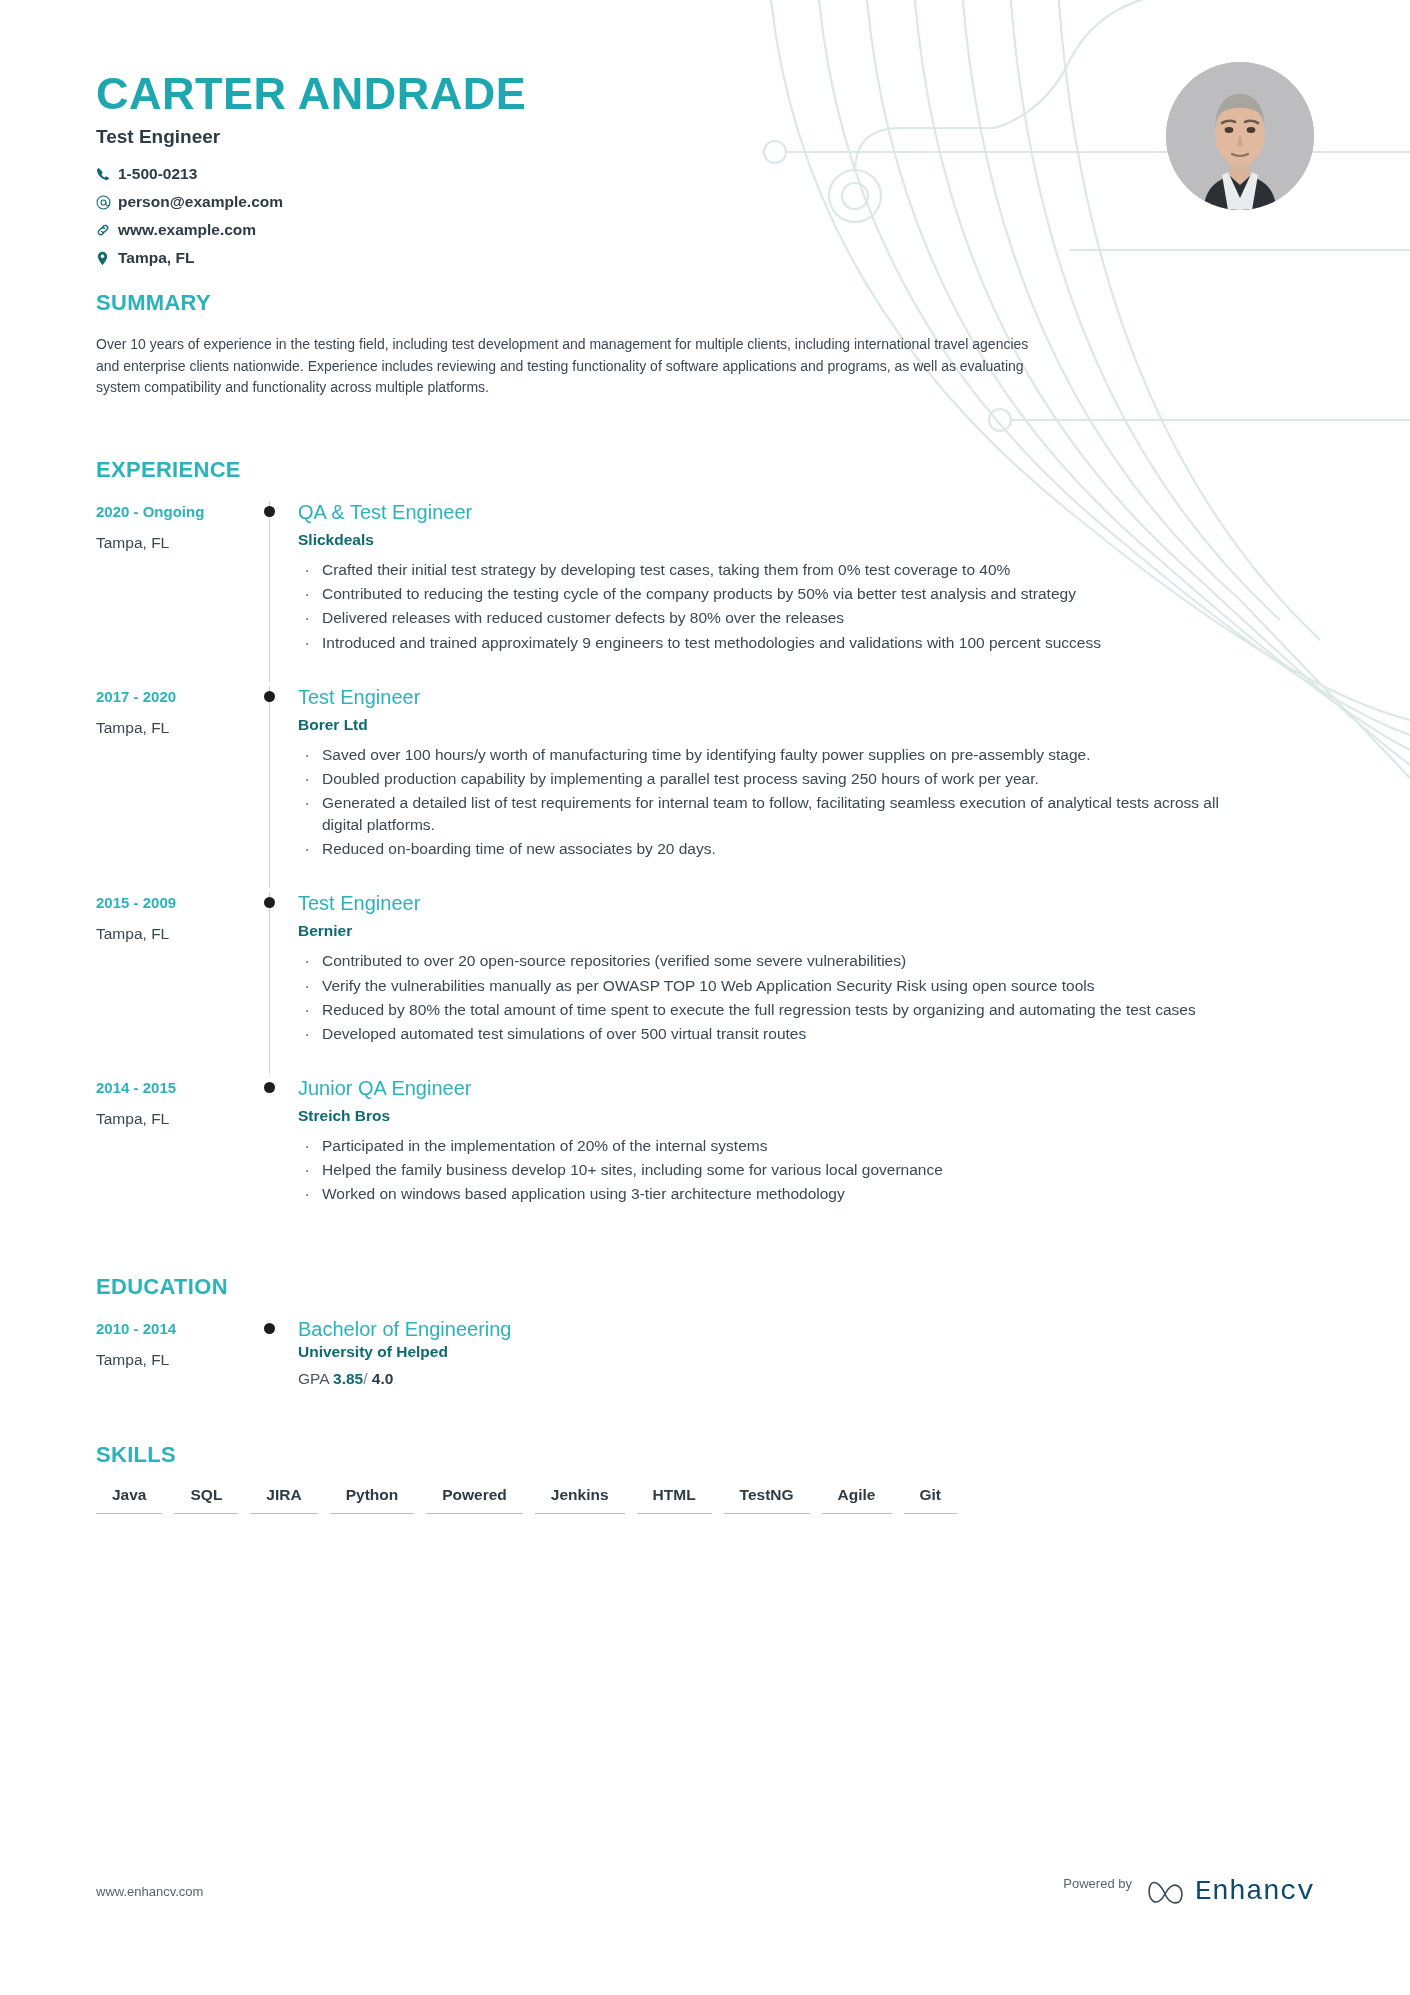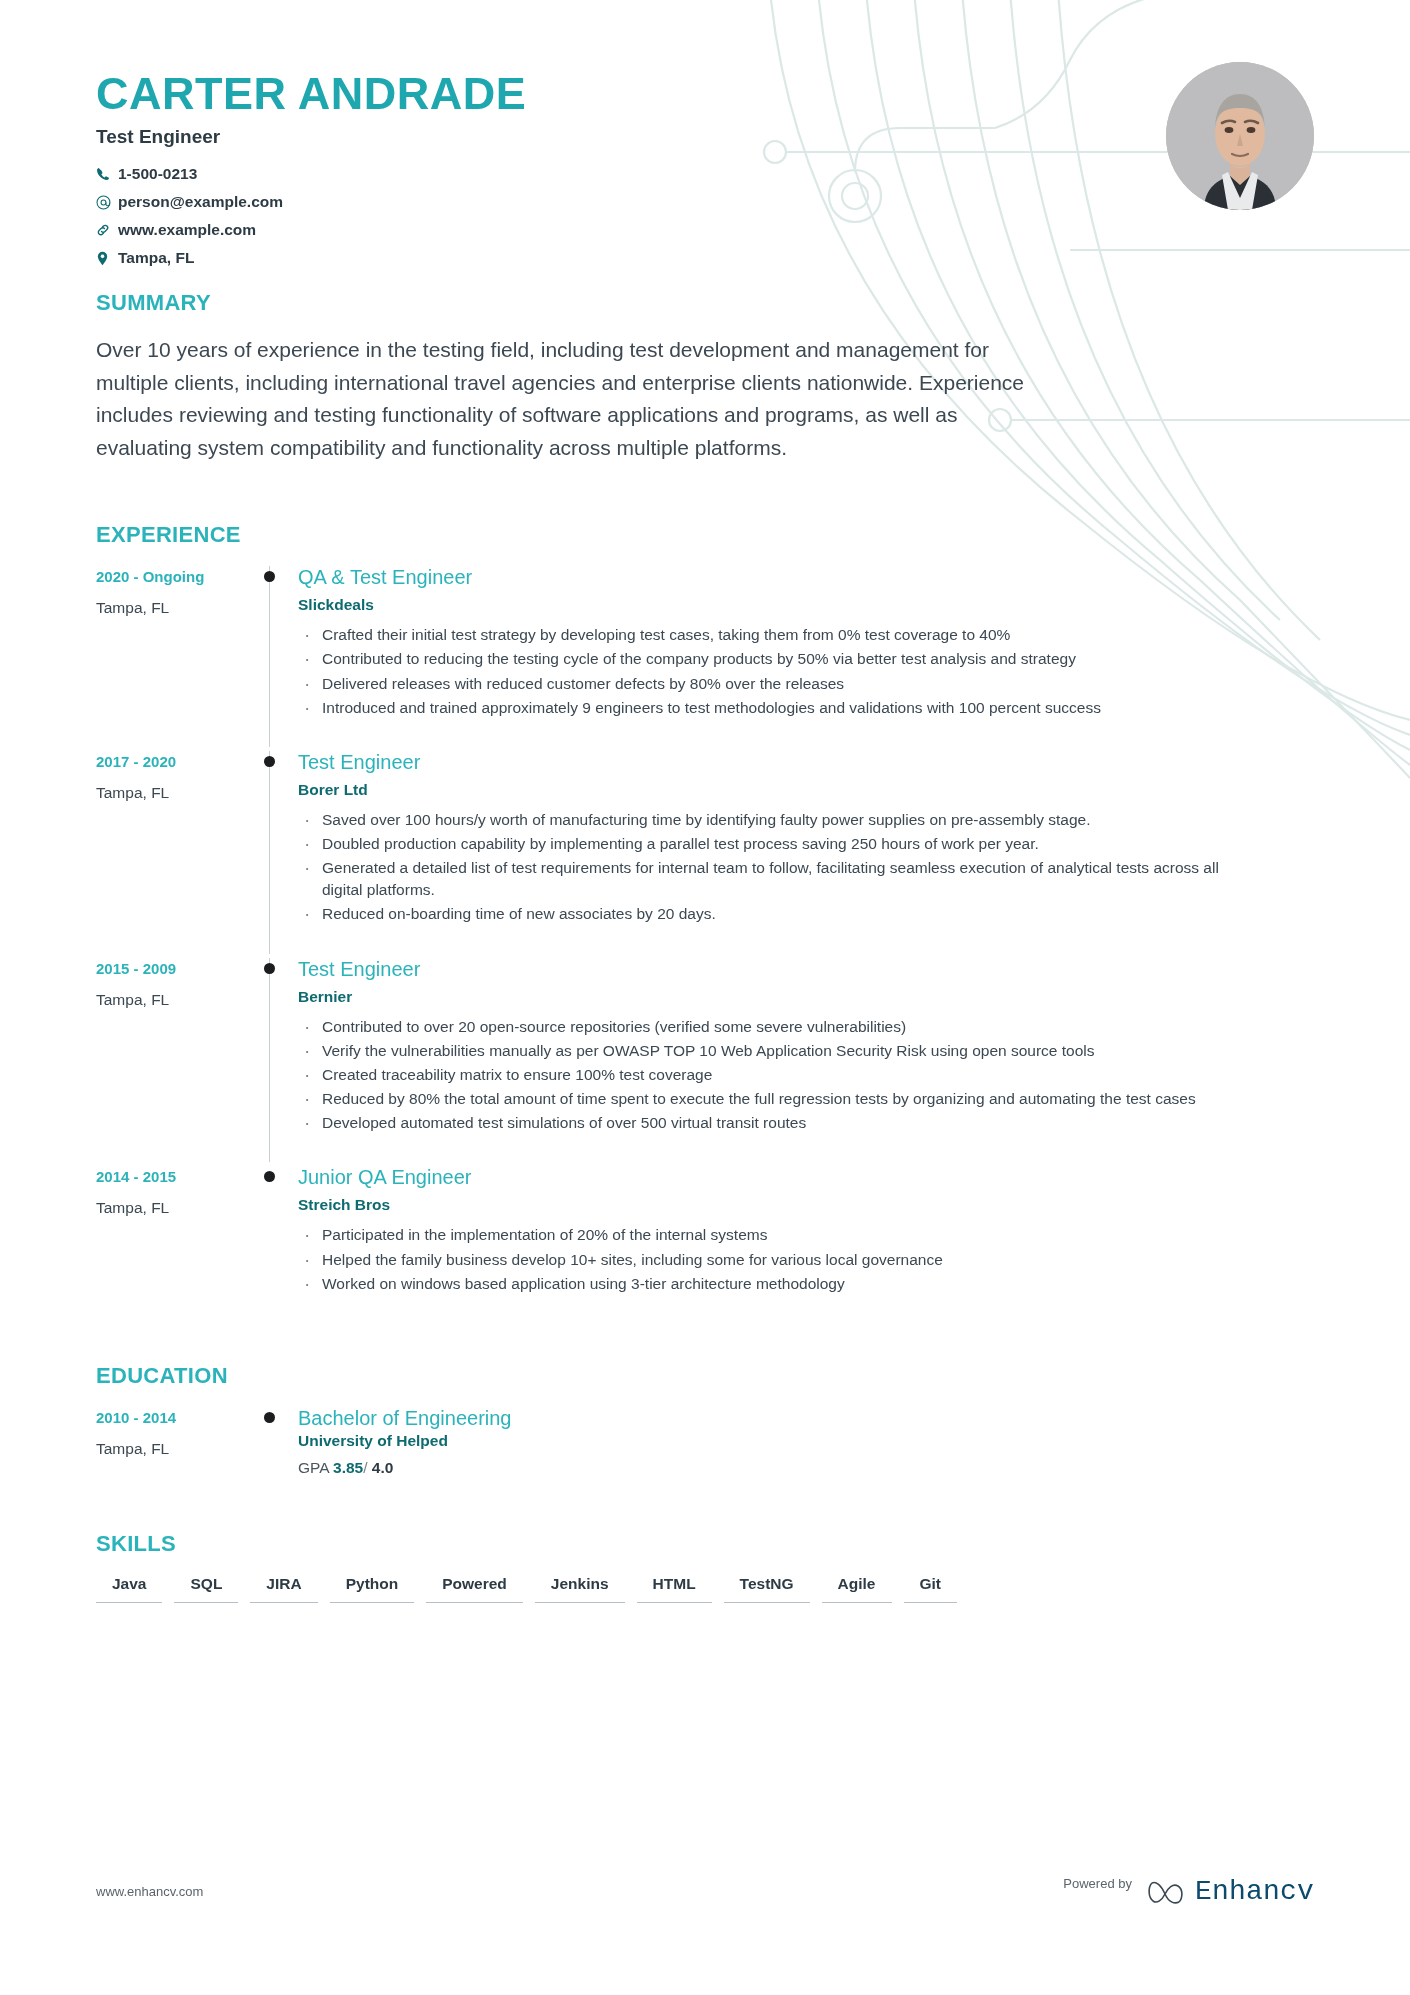--- a/index.html
+++ b/index.html
@@ -96,21 +96,21 @@
   .section { margin-top: 0; }
   .section-title {
     font-size: 22px;
     font-weight: 700;
     color: #2bb3bb;
     letter-spacing: 0.3px;
     margin-bottom: 18px;
   }
 
   .summary-text {
-    font-size: 21px;
+    font-size: 14px;
     line-height: 1.55;
     color: #3c4852;
     max-width: 950px;
   }
 
   
   .entries { position: relative; }
   .entry {
     display: flex;
     position: relative;
@@ -409,21 +409,20 @@
      <div class="rail">
        <div class="line"></div>
        <div class="dot"></div>
      </div>
      <div class="right">
        <div class="role">Test Engineer</div>
        <div class="company">Bernier</div>
        <ul>
                 <li>Contributed to over 20 open-source repositories (verified some severe vulnerabilities)</li>
                 <li>Verify the vulnerabilities manually as per OWASP TOP 10 Web Application Security Risk using open source tools</li>
-                <li>Created traceability matrix to ensure 100% test coverage</li>
                 <li>Reduced by 80% the total amount of time spent to execute the full regression tests by organizing and automating the test cases</li>
                 <li>Developed automated test simulations of over 500 virtual transit routes</li>
               </ul>
      </div>
           </div>
           <div class="entry">
             <div class="left">
        <div class="period">2014 - 2015</div>
        <div class="location">Tampa, FL</div>
      </div>

